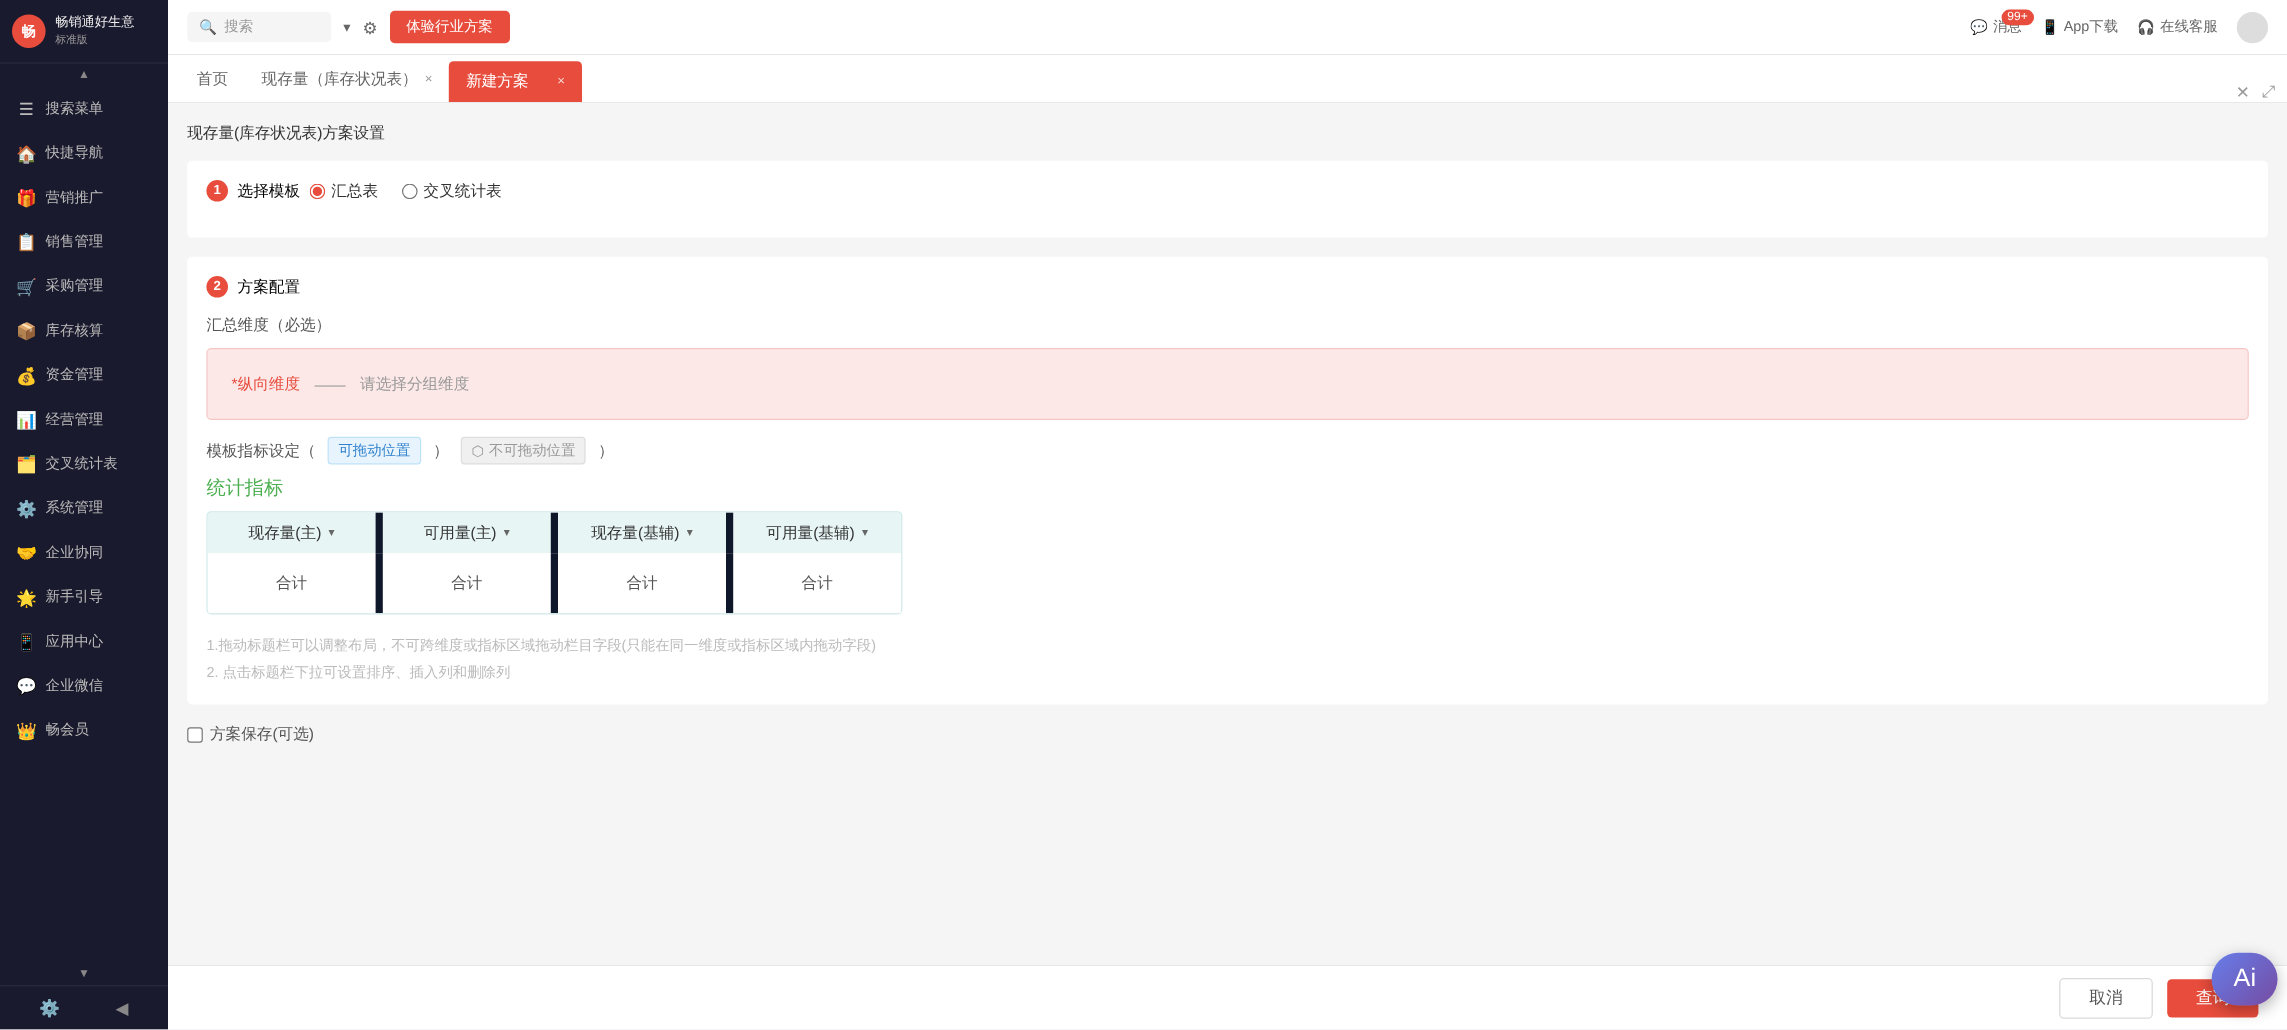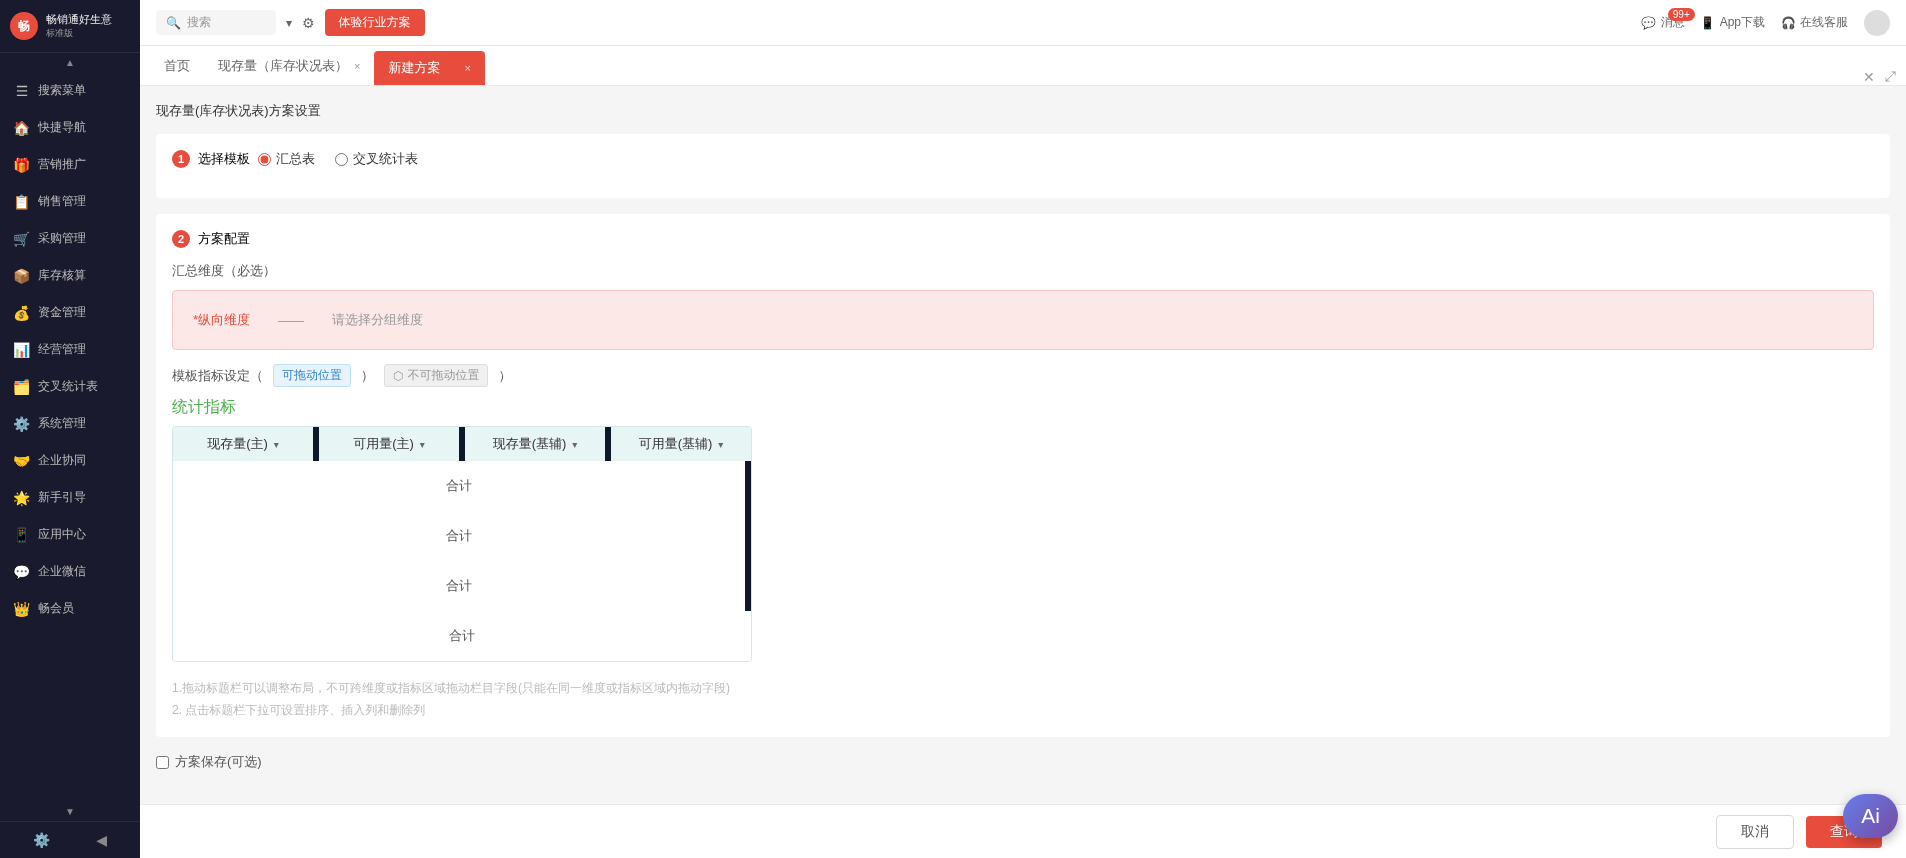--- a/index.html
+++ b/index.html
@@ -145,21 +145,21 @@
     .radio-input { accent-color: #e74c3c; }
 
     
     .config-label { font-size: 13px; color: #555; margin-bottom: 10px; }
     .dimension-area {
       background: #fde8e8;
       border: 1px solid #f5c6c6;
       border-radius: 4px;
       padding: 20px;
       margin-bottom: 14px;
-      display: flex; align-items: center; gap: 28px;
+      display: flex; align-items: center; gap: 12px;
     }
     .dim-required { color: #e74c3c; font-size: 13px; }
     .dim-dash { color: #999; }
     .dim-select { color: #999; font-size: 13px; }
 
     .indicator-setting { display: flex; align-items: center; gap: 10px; }
     .indicator-setting-label { font-size: 13px; color: #555; }
     .indicator-badge {
       background: #e8f4fd; border: 1px solid #bee3f8; border-radius: 3px;
       padding: 2px 8px; font-size: 12px; color: #3182ce;
@@ -175,21 +175,21 @@
     .stats-table {
       border: 1px solid #d0e8e8;
       border-radius: 4px;
       overflow: hidden;
       width: 580px;
     }
     .stats-table-header {
       display: flex; background: #e8f5f5;
     }
     .stats-table-body {
-      display: flex; background: #fff; flex-direction: column;
+      display: flex; background: #fff;
     }
     .stats-col {
       flex: 1; padding: 8px 12px; text-align: center; font-size: 13px;
       border-right: 6px solid #0f172a;
       display: flex; align-items: center; justify-content: center; gap: 6px;
     }
     .stats-col:last-child { border-right: none; }
     .stats-col-label { color: #333; }
     .dropdown-arrow { color: #666; font-size: 10px; }
     .stats-sum { color: #555; font-size: 13px; padding: 8px; text-align: center; flex: 1; }

